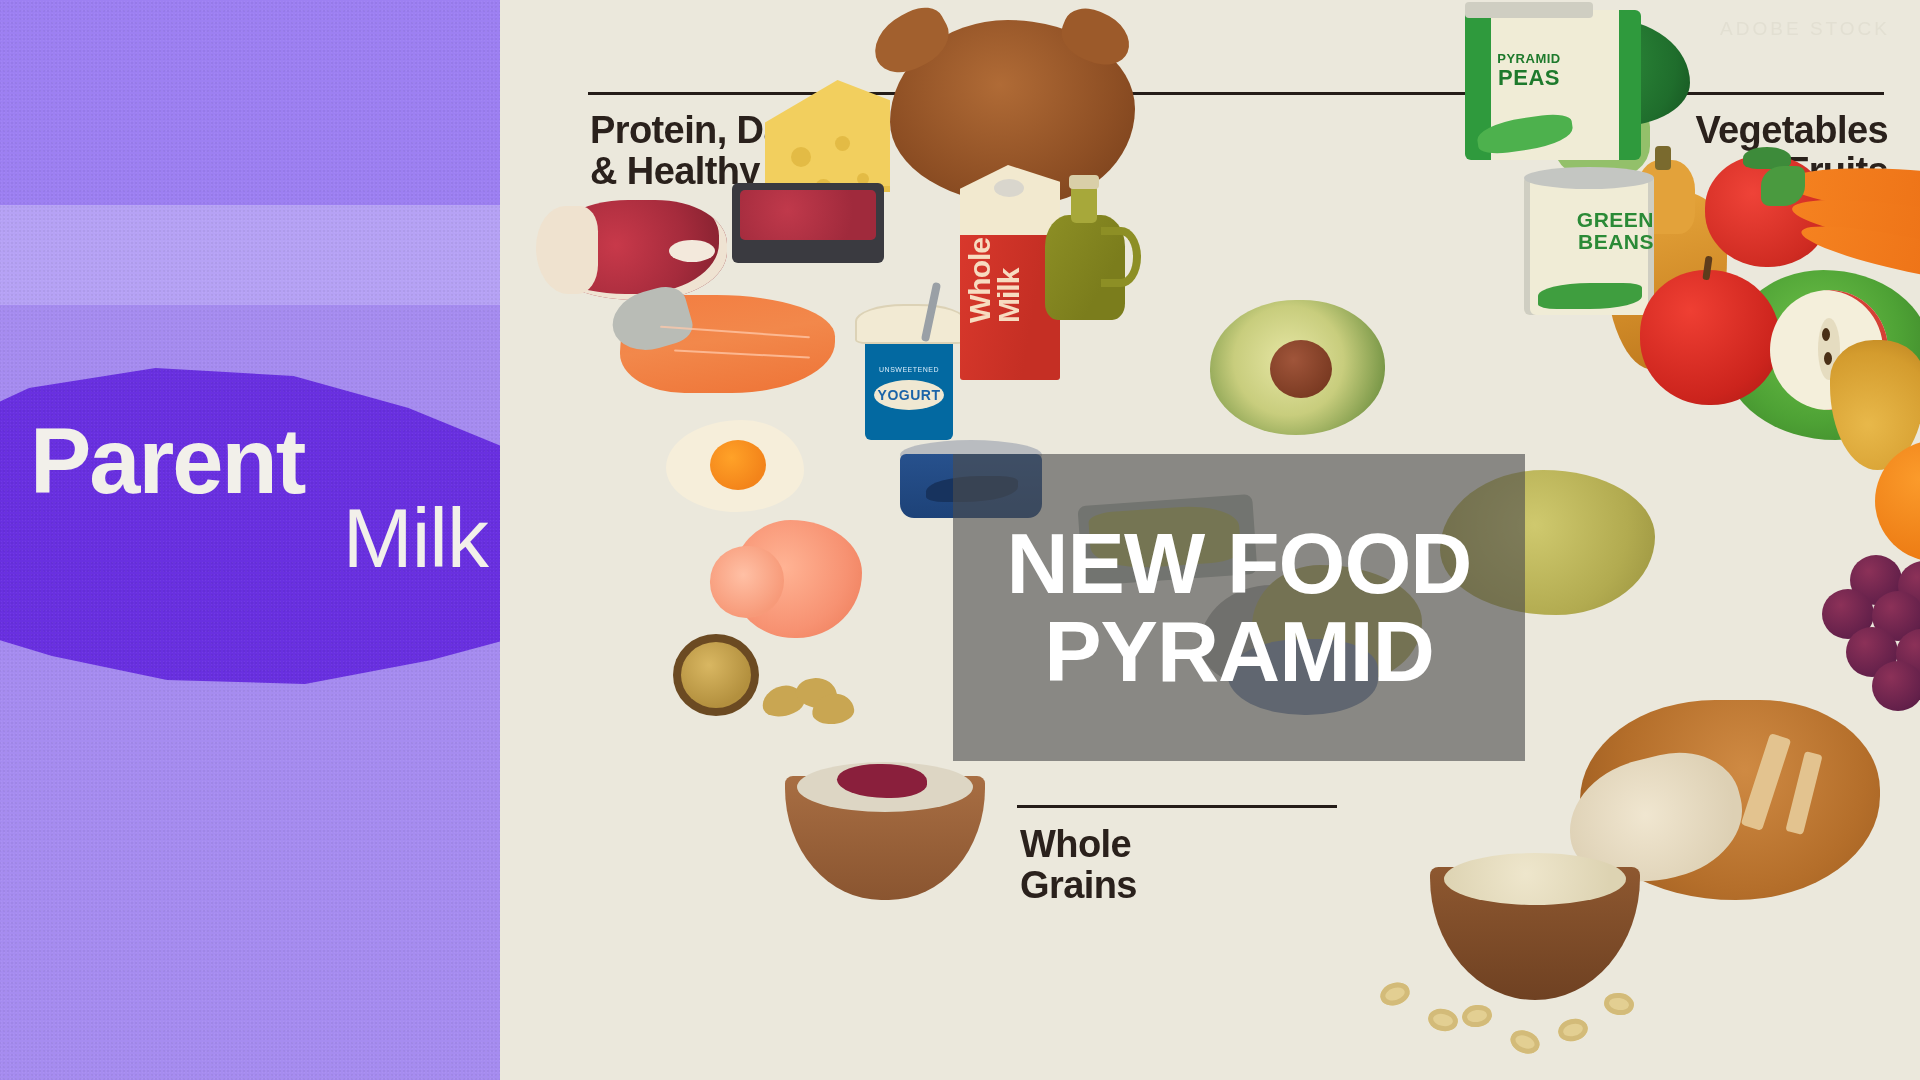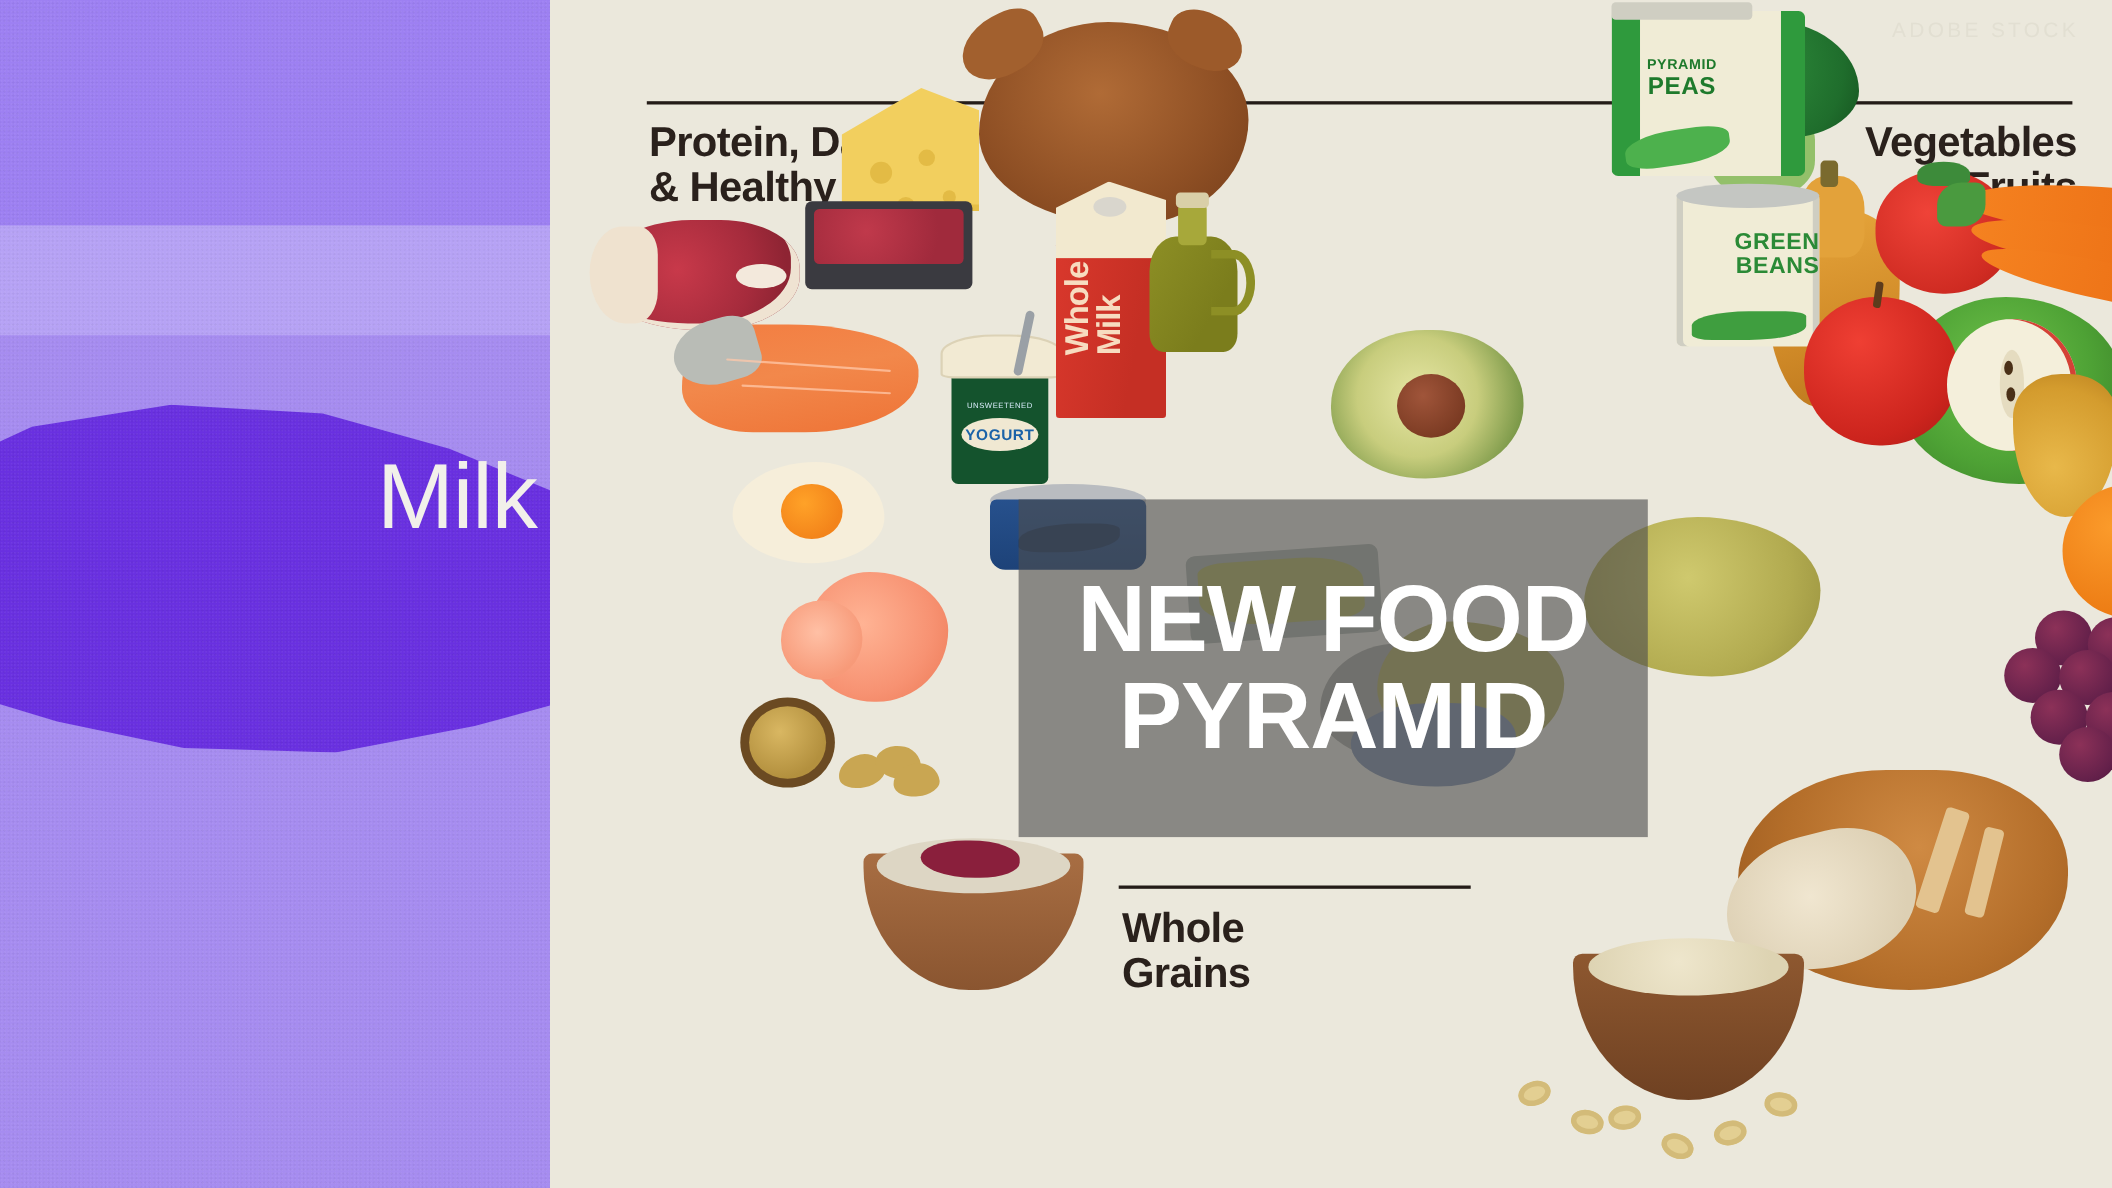--- a/index.html
+++ b/index.html
@@ -125,21 +125,21 @@
   .f-salmon-l1,.f-salmon-l2{position:absolute;height:2px;background:rgba(255,200,170,.75);}
   .f-salmon-l1{left:40px;top:36px;width:150px;border-radius:2px;transform:rotate(4deg);}
   .f-salmon-l2{left:54px;top:58px;width:136px;border-radius:2px;transform:rotate(3deg);}
 
   .f-egg{left:166px;top:420px;width:138px;height:92px;
     background:#f6eeda;border-radius:55% 45% 48% 52% / 52% 55% 45% 48%;}
   .f-egg-yolk{position:absolute;left:44px;top:20px;width:56px;height:50px;
     background:radial-gradient(circle at 38% 35%,#ffa228 0%,#f3841a 70%);border-radius:50%;}
 
   .f-yogurt{left:365px;top:330px;width:88px;height:110px;
-    background:#14532d;border-radius:4px 4px 6px 6px;}
+    background:#0369a1;border-radius:4px 4px 6px 6px;}
   .f-yogurt-top{position:absolute;left:-10px;top:-26px;width:108px;height:36px;
     background:#f2ead3;border-radius:44% 44% 10% 10%;border:2px solid #dcd2b6;}
   .f-yogurt-spoon{position:absolute;left:62px;top:-48px;width:8px;height:60px;
     background:#9aa0a6;border-radius:4px;transform:rotate(12deg);}
   .f-yogurt-oval{position:absolute;left:9px;top:50px;width:70px;height:30px;
     background:#f0e8d2;border-radius:50%;}
   .f-yogurt-oval span{display:block;text-align:center;line-height:30px;
     font-size:14px;font-weight:700;color:#1b63a8;letter-spacing:.5px;}
   .f-yogurt-sub{position:absolute;left:12px;top:36px;width:64px;
     text-align:center;font-size:7px;color:#d8ecfa;letter-spacing:.5px;}
@@ -309,21 +309,21 @@
   .f-oat-bowl-body{position:absolute;left:0;top:22px;width:210px;height:133px;
     background:linear-gradient(180deg,#8e5830 0%,#6f4122 100%);
     border-radius:4% 4% 50% 50% / 6% 6% 92% 92%;}
   .f-oat-bowl-oats{position:absolute;left:14px;top:8px;width:182px;height:52px;
     background:radial-gradient(circle at 45% 40%,#eee6cc 0%,#ddd3b2 80%);border-radius:50%;}
   .oat{position:absolute;width:30px;height:22px;background:#e3cf92;
     border-radius:50%;box-shadow:inset 0 0 0 5px #d3bb79;}
 
   
   .title-overlay{
-    position:absolute;left:426px;top:454px;width:572px;height:307px;
+    position:absolute;left:453px;top:454px;width:572px;height:307px;
     background:rgba(78,78,78,.62);
     display:flex;flex-direction:column;align-items:center;justify-content:center;
     z-index:40;
   }
   .title-text{
     color:#ffffff;font-size:86px;font-weight:700;line-height:1.02;
     text-align:center;letter-spacing:-1px;white-space:pre-line;
   }
 </style>
 </head>
@@ -331,20 +331,21 @@
 
 <div id="stage">
 
   <div class="brand-panel">
     <div class="brand-band-top"></div>
     <div class="brand-band-mid"></div>
     <div class="brand-band-lower"></div>
     <div class="brand-wave2"></div>
     <div class="brand-noise"></div>
     <div class="brand-text">
+      <span class="brand-line1">Parent</span>
       <span class="brand-line2">Milk</span>
     </div>
   </div>
 
   <div class="content">
 
     <div class="watermark">ADOBE STOCK</div>
 
     <div class="rule rule-top"></div>
     <div class="rule rule-bottom"></div>

